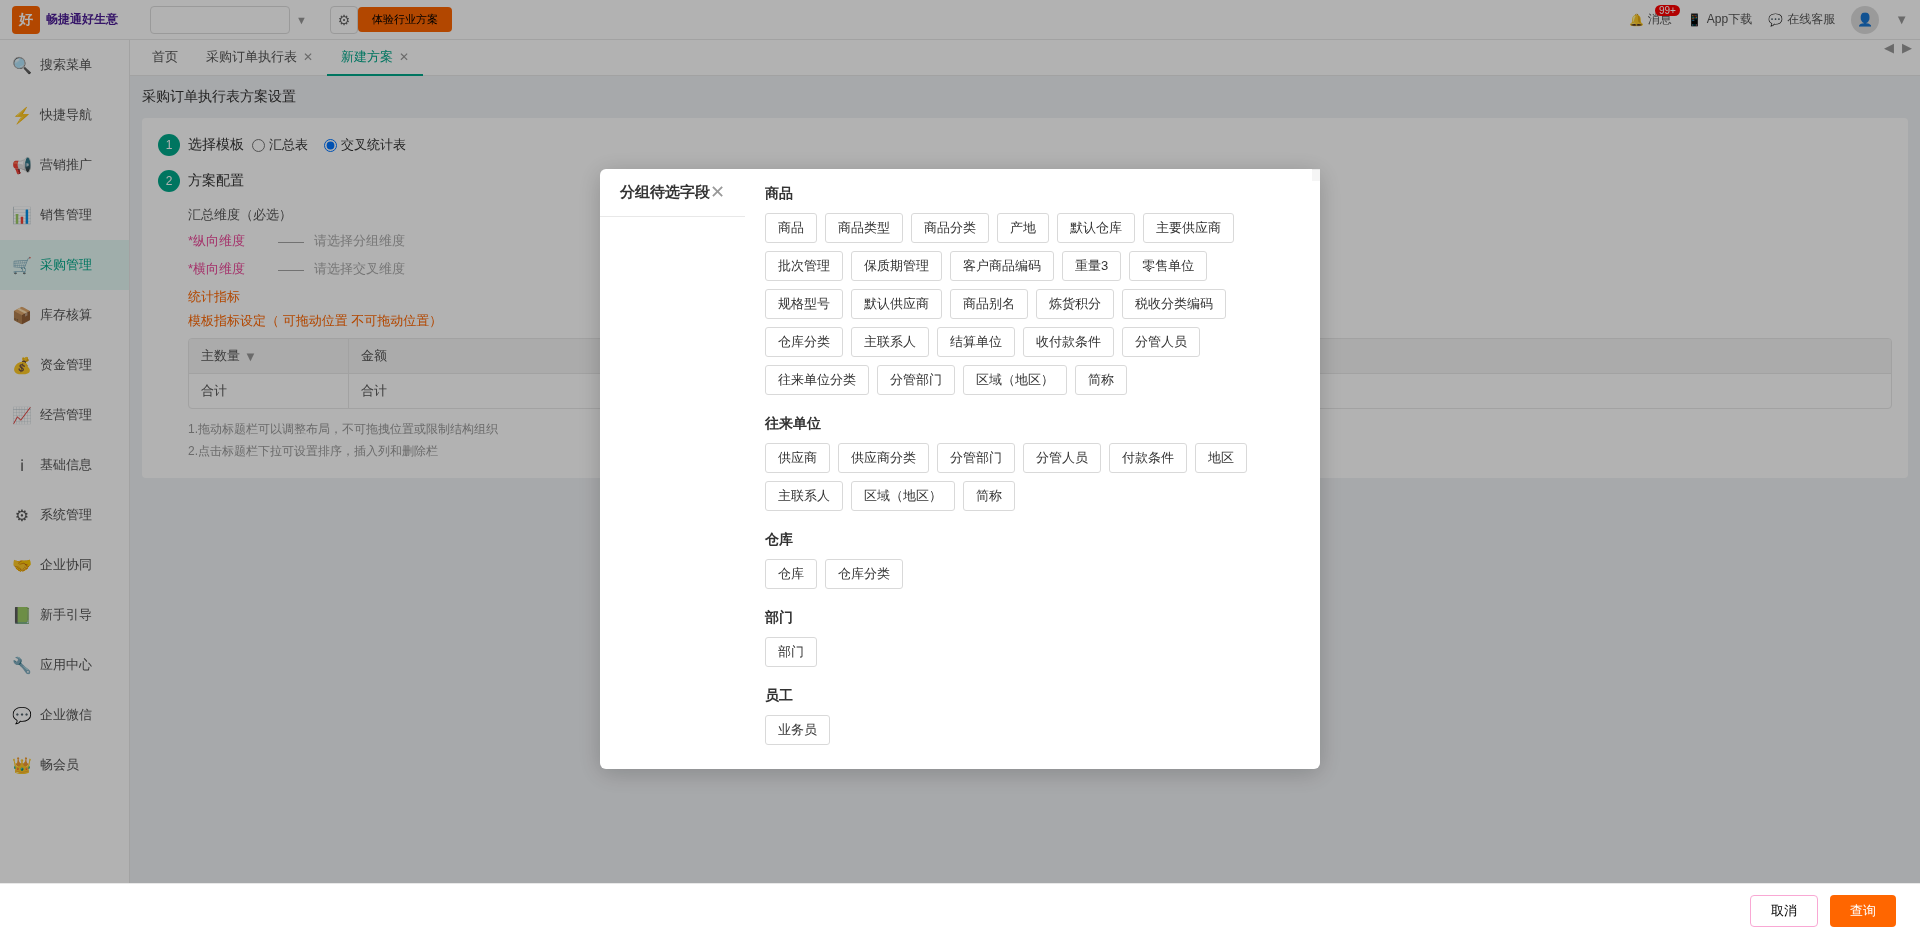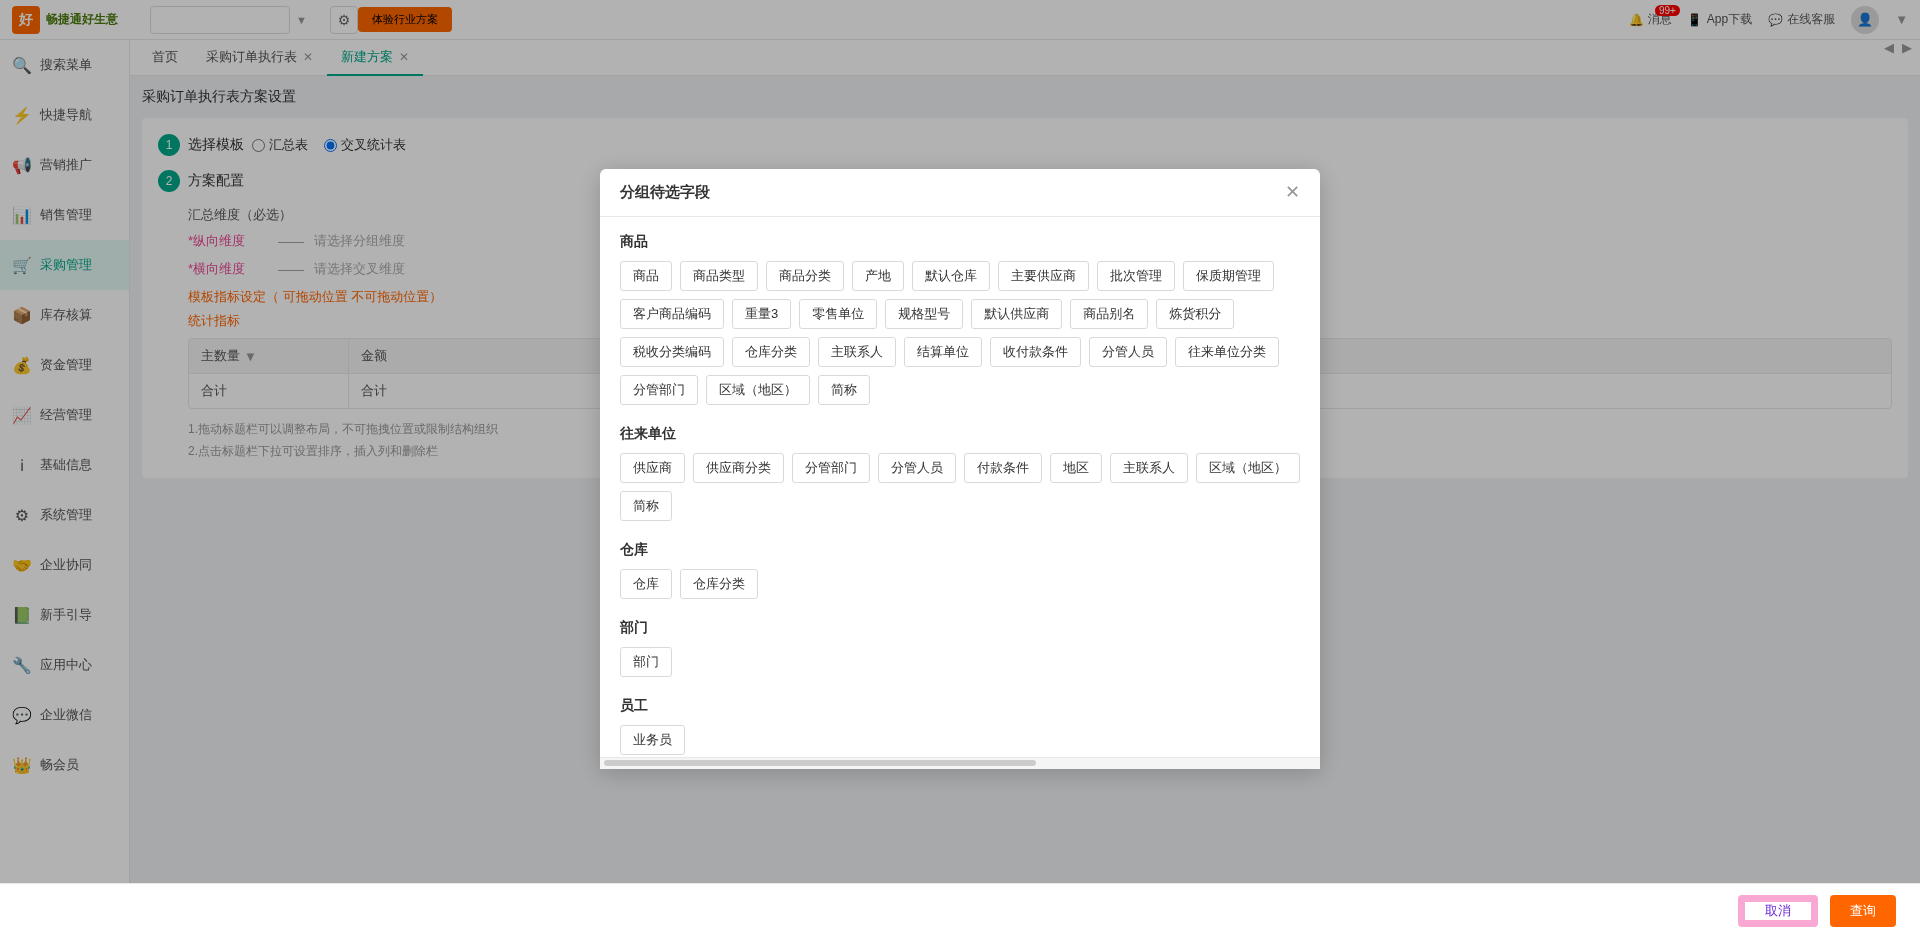--- a/index.html
+++ b/index.html
@@ -23,21 +23,21 @@
       align-items: center;
       gap: 6px;
     }
     .logo-icon {
       width: 28px; height: 28px;
       background: #f60;
       border-radius: 4px;
       display: flex; align-items: center; justify-content: center;
       color: #fff; font-size: 14px; font-weight: bold;
     }
-    .logo-text { font-size: 12px; color: #4d7c0f; font-weight: bold; line-height: 1.2; }
+    .logo-text { font-size: 12px; color: #4c1d95; font-weight: bold; line-height: 1.2; }
     .header-search {
       flex: 0 0 180px;
       margin-left: 8px;
       display: flex; align-items: center; gap: 6px;
     }
     .header-search input {
       height: 28px; border: 1px solid #ddd; border-radius: 4px; padding: 0 8px;
       font-size: 12px; width: 140px; outline: none;
     }
     .gear-btn {
@@ -116,21 +116,21 @@
       position: fixed; top: 0; left: 0; right: 0; bottom: 0;
       background: rgba(0,0,0,0.3);
       z-index: 200;
       display: flex; align-items: center; justify-content: center;
     }
     .modal {
       background: #fff;
       width: 720px;
       max-height: 600px;
       border-radius: 6px;
-      display: flex; flex-direction: column;
+      display: flex; flex-direction: row;
       box-shadow: 0 4px 24px rgba(0,0,0,0.2);
     }
     .modal-header {
       height: 48px; display: flex; align-items: center; justify-content: space-between;
       padding: 0 20px; border-bottom: 1px solid #e8e8e8;
       flex-shrink: 0;
     }
     .modal-header-title { font-size: 15px; font-weight: bold; color: #333; }
     .modal-close { cursor: pointer; font-size: 18px; color: #999; }
     .modal-body {
@@ -159,22 +159,22 @@
     }
 
     
     .modal-footer-bar {
       position: fixed; bottom: 0; left: 0; right: 0;
       height: 54px; background: #fff; border-top: 1px solid #e8e8e8;
       display: flex; align-items: center; justify-content: flex-end;
       padding: 0 24px; gap: 12px; z-index: 201;
     }
     .btn-cancel {
-      height: 32px; padding: 0 20px; border: 7px solid #f9a8d4;
-      border-radius: 4px; background: #fff; cursor: pointer; font-size: 13px; color: #6d28d9; font-family: Liberation Serif, serif;
+      height: 32px; padding: 0 20px; border: 1px solid #f9a8d4;
+      border-radius: 4px; background: #fff; cursor: pointer; font-size: 13px; color: #000000; font-family: Liberation Serif, serif;
     }
     .btn-confirm {
       height: 32px; padding: 0 20px; border: none;
       border-radius: 4px; background: #f60; cursor: pointer; font-size: 13px; color: #fff;
     }
 
     
     .bg-content {
       background: #fff; border-radius: 4px; padding: 16px;
     }
@@ -363,26 +363,26 @@
       <div class="field-row">
         <span class="field-row-label required">*纵向维度</span>
         <span class="field-row-dash">——</span>
         <span class="select-placeholder">请选择分组维度</span>
       </div>
       <div class="field-row">
         <span class="field-row-label required">*横向维度</span>
         <span class="field-row-dash">——</span>
         <span class="select-placeholder">请选择交叉维度</span>
       </div>
+      <div class="indicator-label">统计指标</div>
       <div class="indicator-label">
         <span>模板指标设定（</span>
         <span style="color:#f60;">可拖动位置</span>
         <span>不可拖动位置）</span>
       </div>
-      <div class="indicator-label">统计指标</div>
       <div class="table-wrap">
         <div class="table-header">
           <div class="table-cell" style="width:160px;">
             <span>主数量</span>
             <span style="color:#999;margin-left:4px;">▼</span>
           </div>
           <div class="table-cell" style="width:160px;">
             <span>金额</span>
           </div>
         </div>

